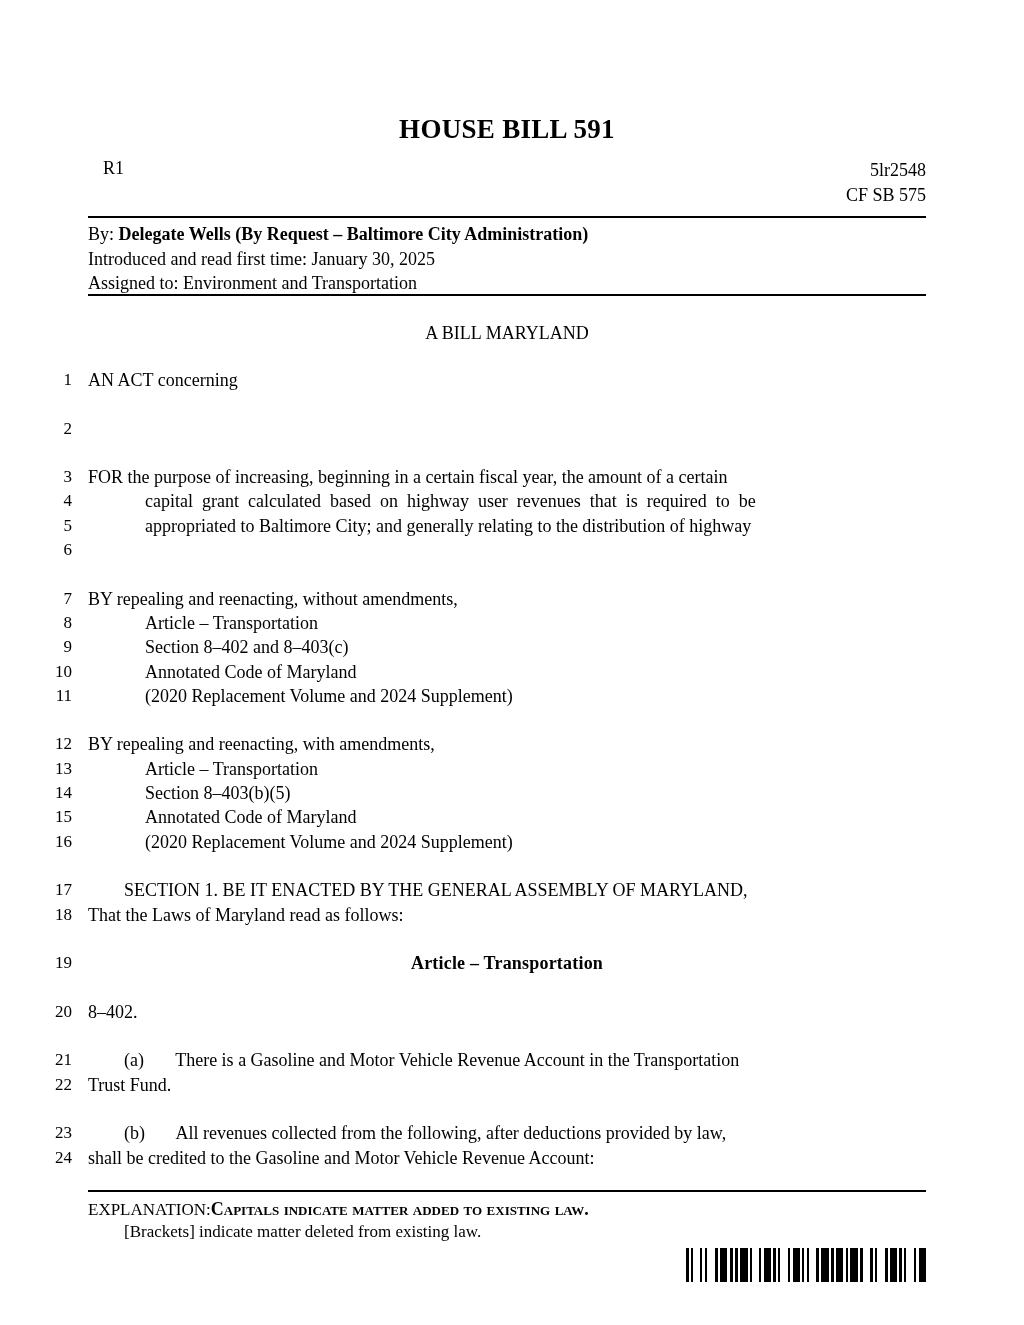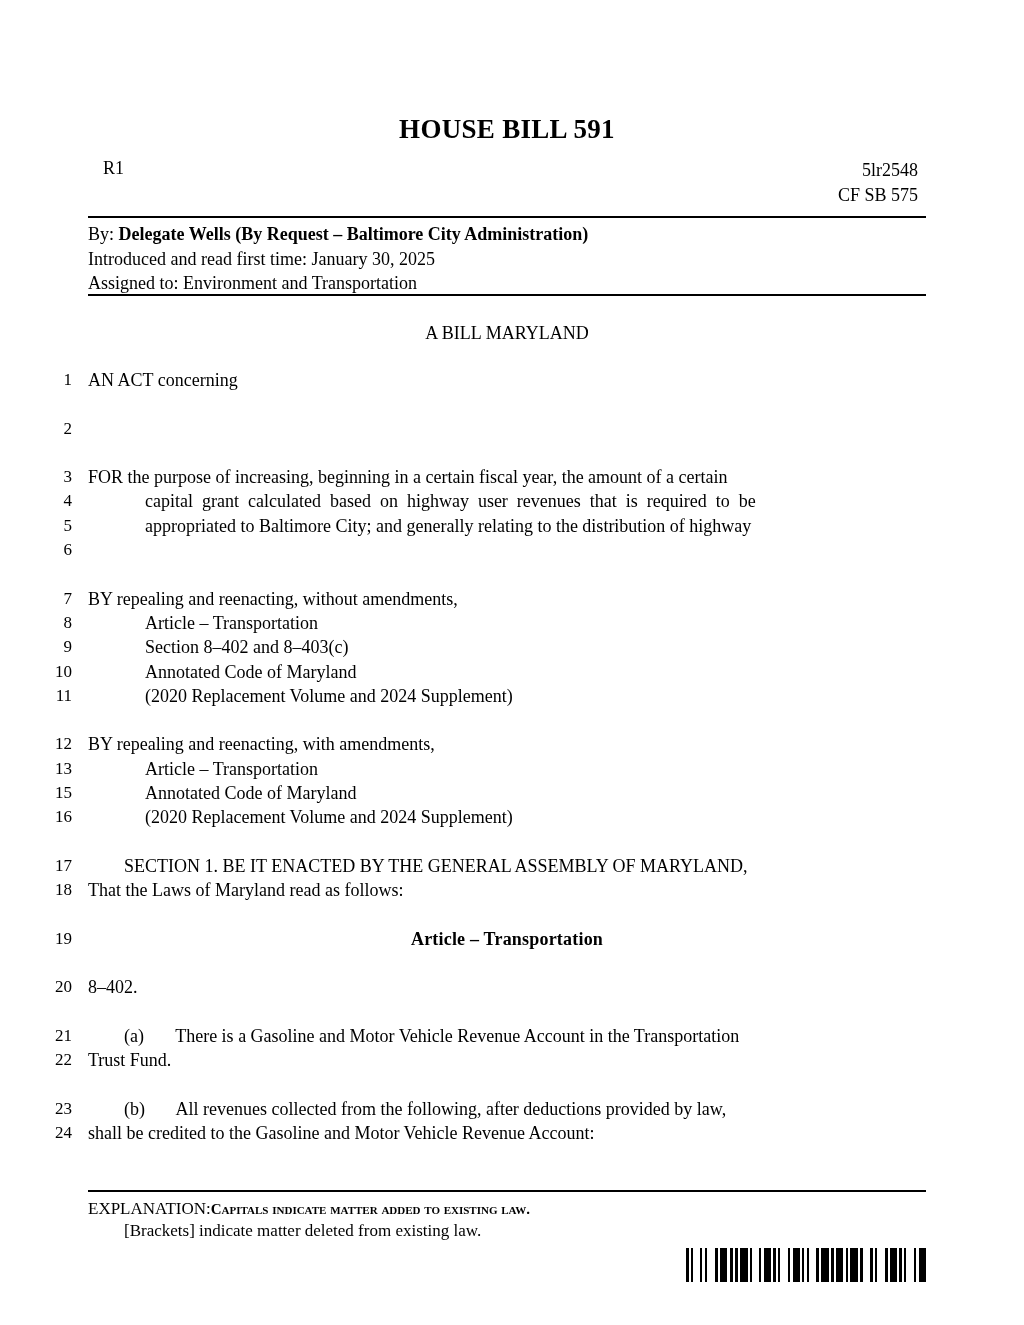--- a/index.html
+++ b/index.html
@@ -32,21 +32,21 @@
   }
 
   .meta-left {
     position: absolute;
     left: 103px;
     top: 158px;
     font-size: 18px;
   }
   .meta-right {
     position: absolute;
-    right: 106px;
+    right: 98px;
     top: 158px;
     text-align: right;
     font-size: 18px;
     line-height: 25px;
   }
 
   .rule {
     position: absolute;
     left: 88px;
     width: 838px;
@@ -113,21 +113,21 @@
     top: 1198px;
     width: 838px;
     font-size: 17px;
     line-height: 22px;
   }
   .footer .l1 { }
   .footer .l2 { padding-left: 36px; }
   .smallcaps {
     font-weight: bold;
     font-variant: small-caps;
-    font-size: 15px;
+    font-size: 18px;
   }
   .footer b { font-weight: normal; }
 
   .barcode {
     position: absolute;
     left: 686px;
     top: 1248px;
     height: 34px;
     display: flex;
     align-items: stretch;
@@ -213,20 +213,24 @@
       <div class="gap"></div>
       <div class="ln">
         <span class="num">12</span>
         <span class="txt">BY repealing and reenacting, with amendments,</span>
       </div>
       <div class="ln">
         <span class="num">13</span>
         <span class="txt" style="padding-left: 57px;">Article – Transportation</span>
       </div>
       <div class="ln">
+        <span class="num">14</span>
+        <span class="txt" style="padding-left: 57px;">Section 8–403(b)(5)</span>
+      </div>
+      <div class="ln">
         <span class="num">15</span>
         <span class="txt" style="padding-left: 57px;">Annotated Code of Maryland</span>
       </div>
       <div class="ln">
         <span class="num">16</span>
         <span class="txt" style="padding-left: 57px;">(2020 Replacement Volume and 2024 Supplement)</span>
       </div>
       <div class="gap"></div>
       <div class="ln">
         <span class="num">17</span>

